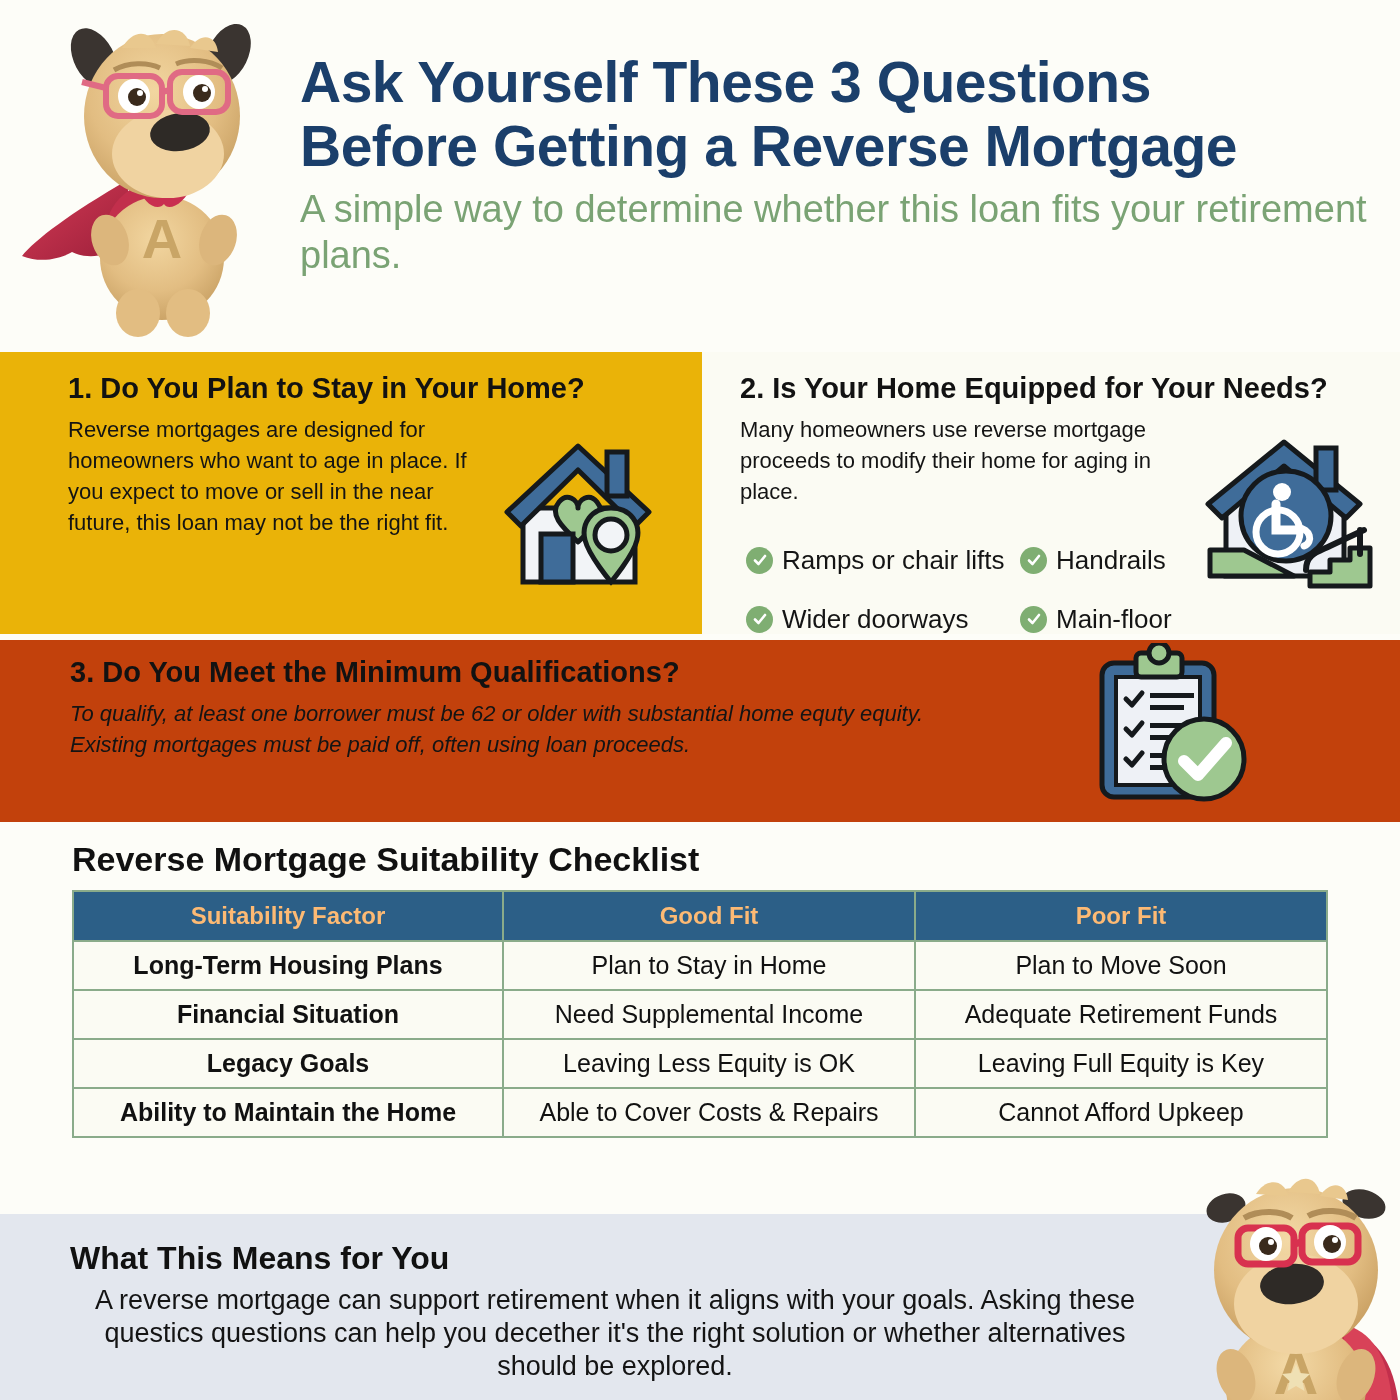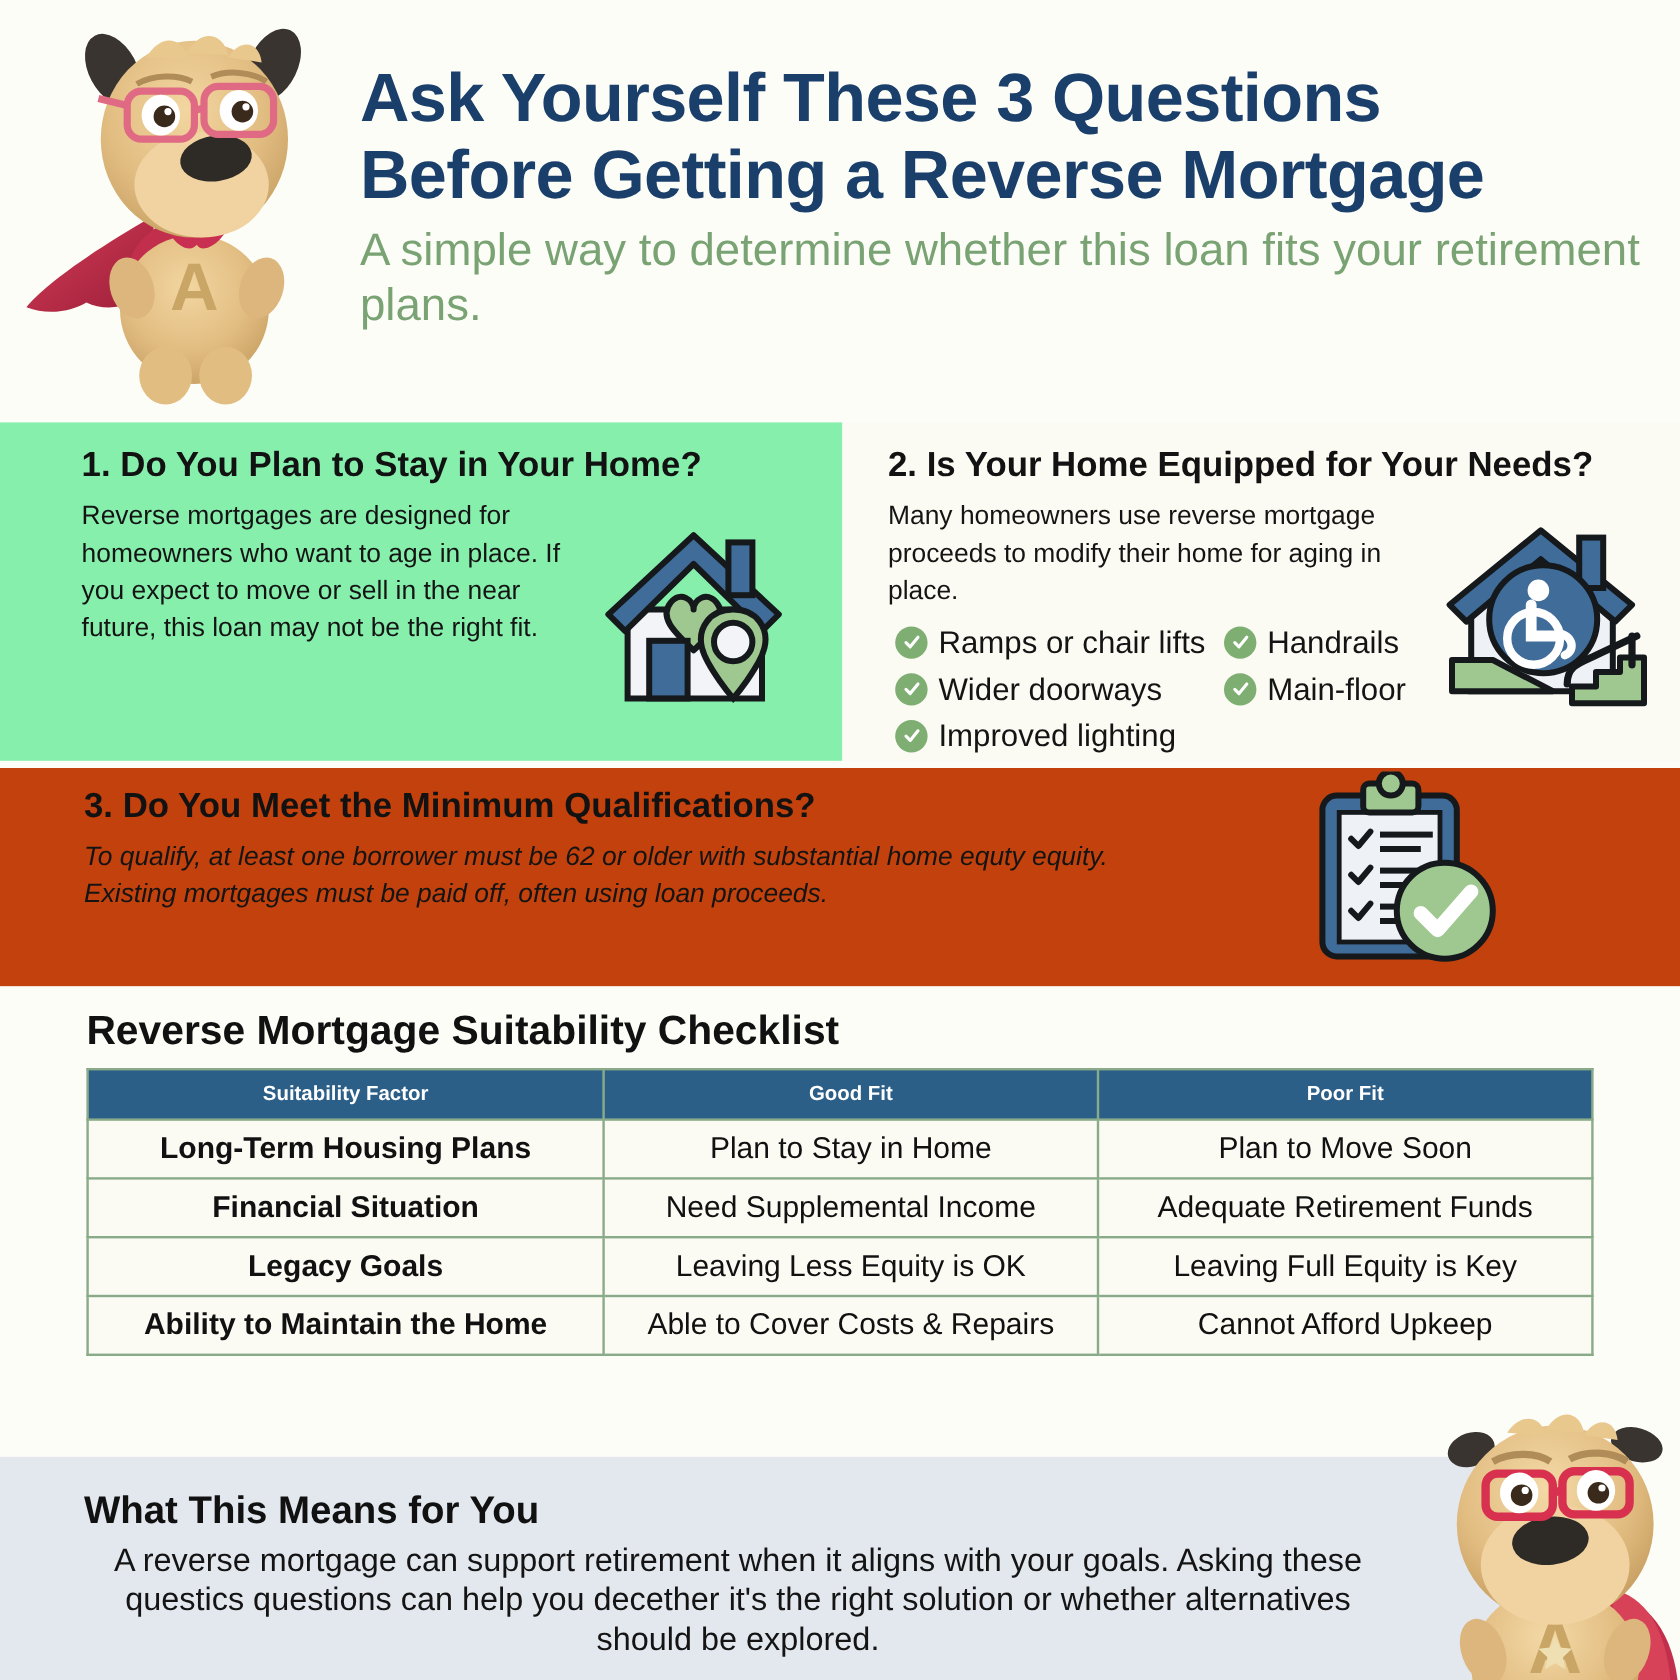--- a/index.html
+++ b/index.html
@@ -22,21 +22,21 @@
     color:#1b3f6b;letter-spacing:-0.5px;
     font-family:"Liberation Sans", sans-serif;
   }
   .subtitle{
     margin-top:8px;
     font-size:38px;line-height:46px;
     color:#7aa374;font-weight:normal;
   }
 
   
-  .card{position:absolute;background:#86efac;}
+  .card{position:absolute;background:#eab308;}
   .card1{left:0;top:352px;width:702px;height:282px;}
   .card2{left:702px;top:352px;width:698px;height:282px;background:#fbfbf3;}
   .card3{left:0;top:640px;width:1400px;height:182px;background:#c2410c;}
 
   .card-inner{position:relative;width:100%;height:100%;}
   .card-h{
     position:absolute;font-weight:bold;font-size:29px;color:#121212;
     white-space:nowrap;
   }
   .card-b{
@@ -48,21 +48,21 @@
   .c2h{left:38px;top:20px;}
   .c2b{left:38px;top:62px;width:430px;}
   .c3h{left:70px;top:16px;}
   .c3b{left:70px;top:58px;width:930px;font-style:italic;}
 
   
   .checks{position:absolute;left:44px;top:166px;width:450px;}
   .check-col{position:absolute;}
   .col-a{left:0;top:0;}
   .col-b{left:274px;top:0;}
-  .check-item{display:flex;align-items:center;margin-bottom:5px;height:34px;}
+  .check-item{display:flex;align-items:center;margin-bottom:5px;height:34px;margin-top:25px;}
   .check-circle{
     width:27px;height:27px;border-radius:50%;
     background:#7fae72;flex:0 0 27px;
     display:flex;align-items:center;justify-content:center;margin-right:9px;
   }
   .check-label{font-size:26px;color:#141414;white-space:nowrap;}
 
   
   .icon-house1{position:absolute;left:495px;top:430px;width:165px;height:170px;}
   .icon-access{position:absolute;left:1198px;top:430px;width:186px;height:168px;}
@@ -73,22 +73,22 @@
   .table-title{
     position:absolute;left:72px;top:18px;
     font-size:34px;font-weight:bold;color:#111;
   }
   table.checklist{
     position:absolute;left:72px;top:68px;
     width:1254px;border-collapse:collapse;
     table-layout:fixed;
   }
   table.checklist th{
-    background:#2c5f87;color:#ffffff;
-    font-size:17px;font-weight:bold;
+    background:#2c5f87;color:#fdba74;
+    font-size:24px;font-weight:bold;
     padding:10px 4px;text-align:center;
     border:2px solid #8aab8a;
   }
   table.checklist td{
     background:#fbfbf3;color:#111;
     font-size:25px;padding:9px 6px;text-align:center;
     border:2px solid #8aab8a;
   }
   table.checklist td.factor{font-weight:bold;}
   .col1{width:430px;}

